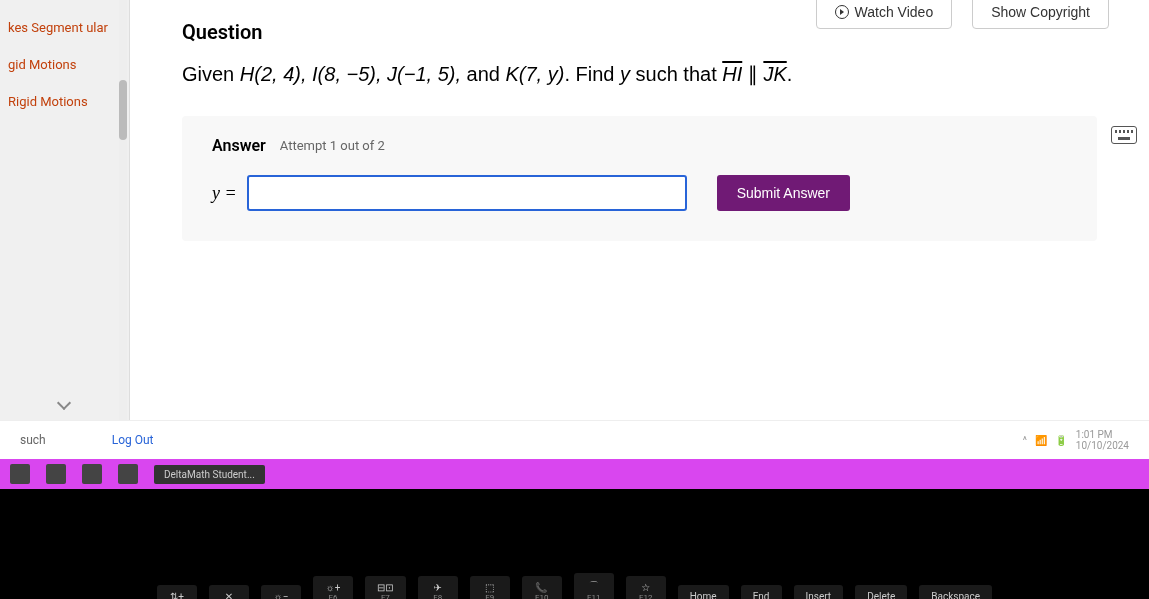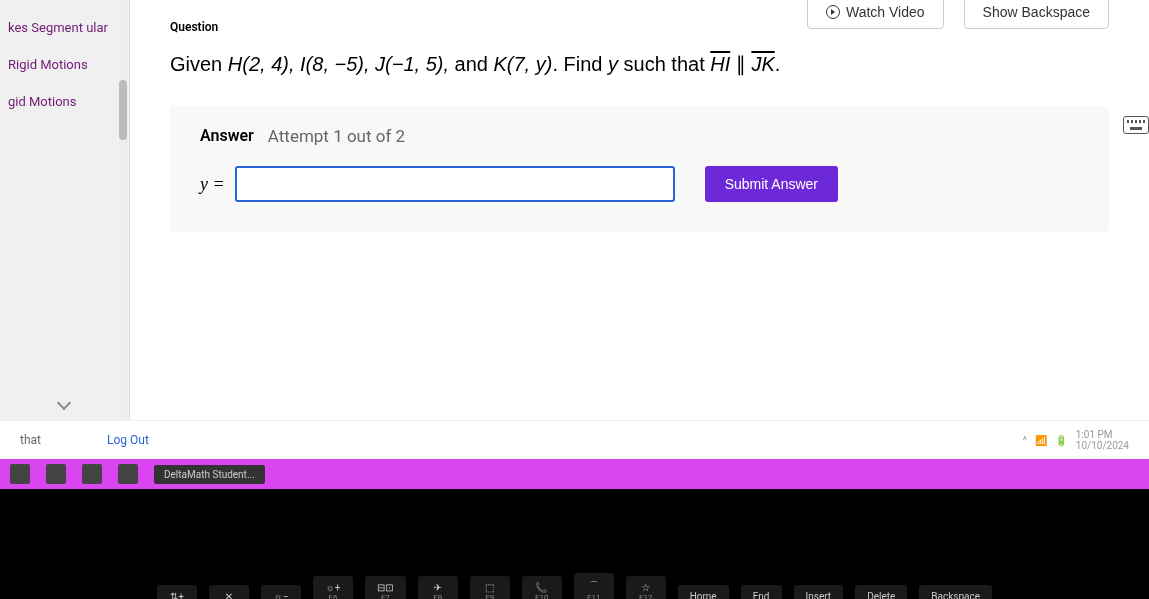--- a/index.html
+++ b/index.html
@@ -19,42 +19,42 @@
     .sidebar {
       width: 130px;
       background: #f0f0f0;
       padding: 10px 0;
       border-right: 1px solid #ddd;
       position: relative;
     }
     .sidebar-item {
       padding: 10px 8px;
       font-size: 13px;
-      color: #701a75;
+      color: #c2410c;
       cursor: pointer;
       line-height: 1.3;
     }
     .sidebar-scroll {
       position: absolute;
       right: 2px;
       top: 0;
       width: 8px;
       height: 100%;
       background: #eee;
     }
     .sidebar-scroll-thumb {
       width: 100%;
       height: 60px;
       background: #bbb;
       border-radius: 4px;
       margin-top: 80px;
     }
     .main {
       flex: 1;
-      padding: 20px 40px;
+      padding: 20px 52px;
       position: relative;
       background: #fff;
     }
     .top-buttons {
       position: absolute;
       top: -5px;
       right: 40px;
       display: flex;
       gap: 20px;
     }
@@ -81,21 +81,21 @@
     }
     .play-icon::after {
       content: '';
       width: 0; height: 0;
       border-left: 4px solid #333;
       border-top: 3px solid transparent;
       border-bottom: 3px solid transparent;
       margin-left: 1px;
     }
     .question-title {
-      font-size: 12px;
+      font-size: 20px;
       font-weight: 600;
       margin-bottom: 18px;
       color: #000;
     }
     .question-text {
       font-size: 20px;
       color: #000000;
       margin-bottom: 30px;
       font-family: Liberation Sans, sans-serif;
     }
@@ -106,31 +106,31 @@
     }
     .answer-box {
       background: #f8f8f8;
       border-radius: 4px;
       padding: 20px 30px 30px 30px;
       margin-top: 10px;
       position: relative;
     }
     .answer-header {
       display: flex;
-      align-items: flex-start;
+      align-items: center;
       gap: 14px;
       margin-bottom: 20px;
     }
     .answer-label {
       font-weight: 600;
       font-size: 16px;
       color: #000;
     }
     .attempt-text {
-      font-size: 17px;
+      font-size: 13px;
       color: #666;
     }
     .answer-row {
       display: flex;
       align-items: center;
       gap: 10px;
     }
     .y-equals {
       font-style: italic;
       font-size: 18px;
@@ -139,21 +139,21 @@
     .answer-input {
       width: 440px;
       height: 36px;
       border: 2px solid #2864d8;
       border-radius: 3px;
       padding: 0 10px;
       font-size: 16px;
       outline: none;
     }
     .submit-btn {
-      background: #6d28d9;
+      background: #701a75;
       color: #fff;
       border: none;
       border-radius: 3px;
       padding: 10px 20px;
       font-size: 14px;
       cursor: pointer;
       margin-left: 20px;
     }
     .keyboard-icon {
       position: absolute;
@@ -270,39 +270,39 @@
   </style>
 </head>
 <body>
 
 <div class="app-container">
   <div class="sidebar">
     <div class="sidebar-item">
       <span>kes Segment ular</span>
     </div>
     <div class="sidebar-item">
+      <span>gid Motions</span>
+    </div>
+    <div class="sidebar-item">
       <span>Rigid Motions</span>
-    </div>
-    <div class="sidebar-item">
-      <span>gid Motions</span>
     </div>
     <div class="sidebar-scroll">
       <div class="sidebar-scroll-thumb"></div>
     </div>
     <div class="chevron-down"></div>
   </div>
 
   <div class="main">
     <div class="top-buttons">
       <button class="top-btn">
         <span class="play-icon"></span>
         <span>Watch Video</span>
       </button>
       <button class="top-btn">
-        <span>Show Backspace</span>
+        <span>Show Copyright</span>
       </button>
     </div>
 
     <div class="question-title">Question</div>
 
     <div class="question-text">
       <span>Given </span><span class="math-var">H(2, 4), I(8, −5), J(−1, 5),</span><span> and </span><span class="math-var">K(7, y)</span><span>. Find </span><span class="math-var">y</span><span> such that </span><span class="overline math-var">HI</span><span> ∥ </span><span class="overline math-var">JK</span><span>.</span>
     </div>
 
     <div class="answer-box">
@@ -315,21 +315,21 @@
         <span class="y-equals">y =</span>
         <input class="answer-input" type="text" value="" style="">
         <button class="submit-btn">Submit Answer</button>
       </div>
     </div>
   </div>
 </div>
 
 <div class="footer">
   <div class="footer-left">
-    <span>that</span>
+    <span>such</span>
     <span class="logout">Log Out</span>
   </div>
   <div class="footer-right">
     <span>^</span>
     <span>📶</span>
     <span>🔋</span>
     <div>
       <div>1:01 PM</div>
       <div>10/10/2024</div>
     </div>

